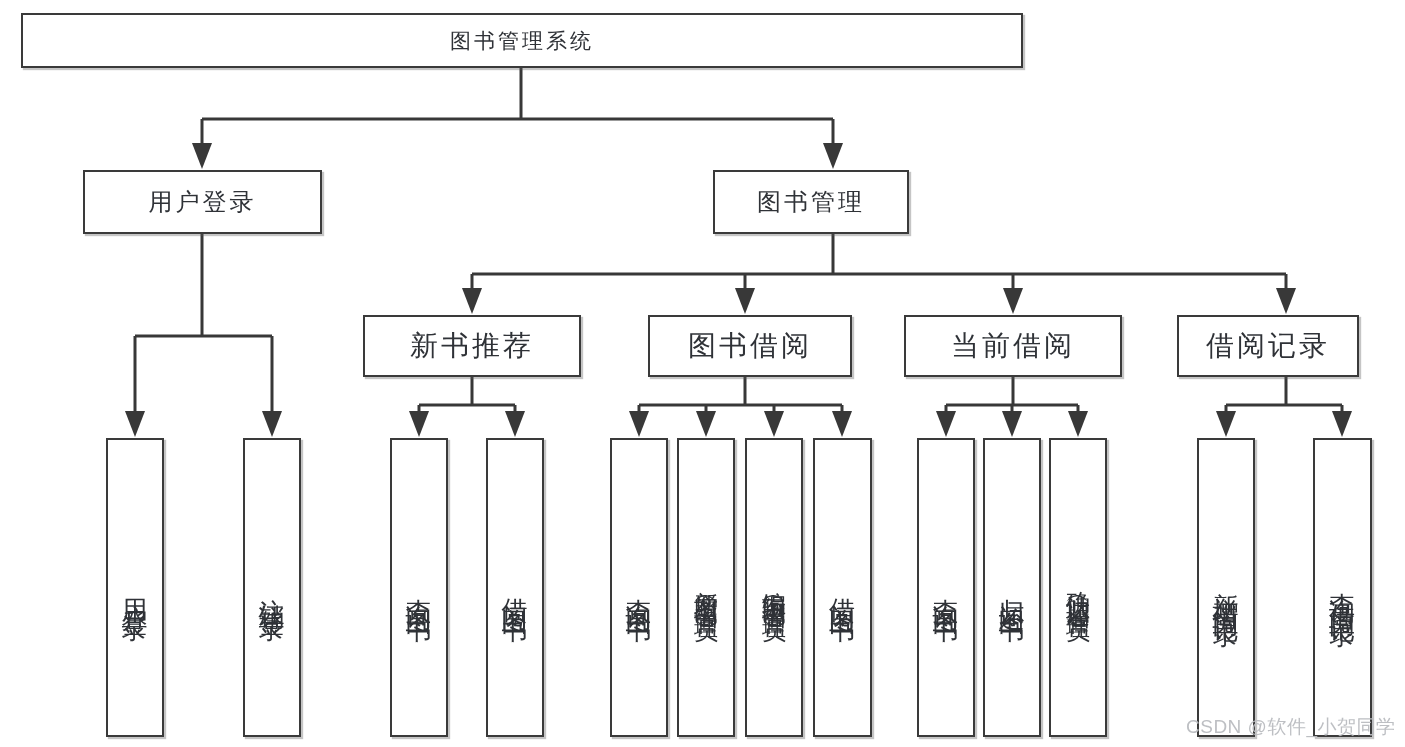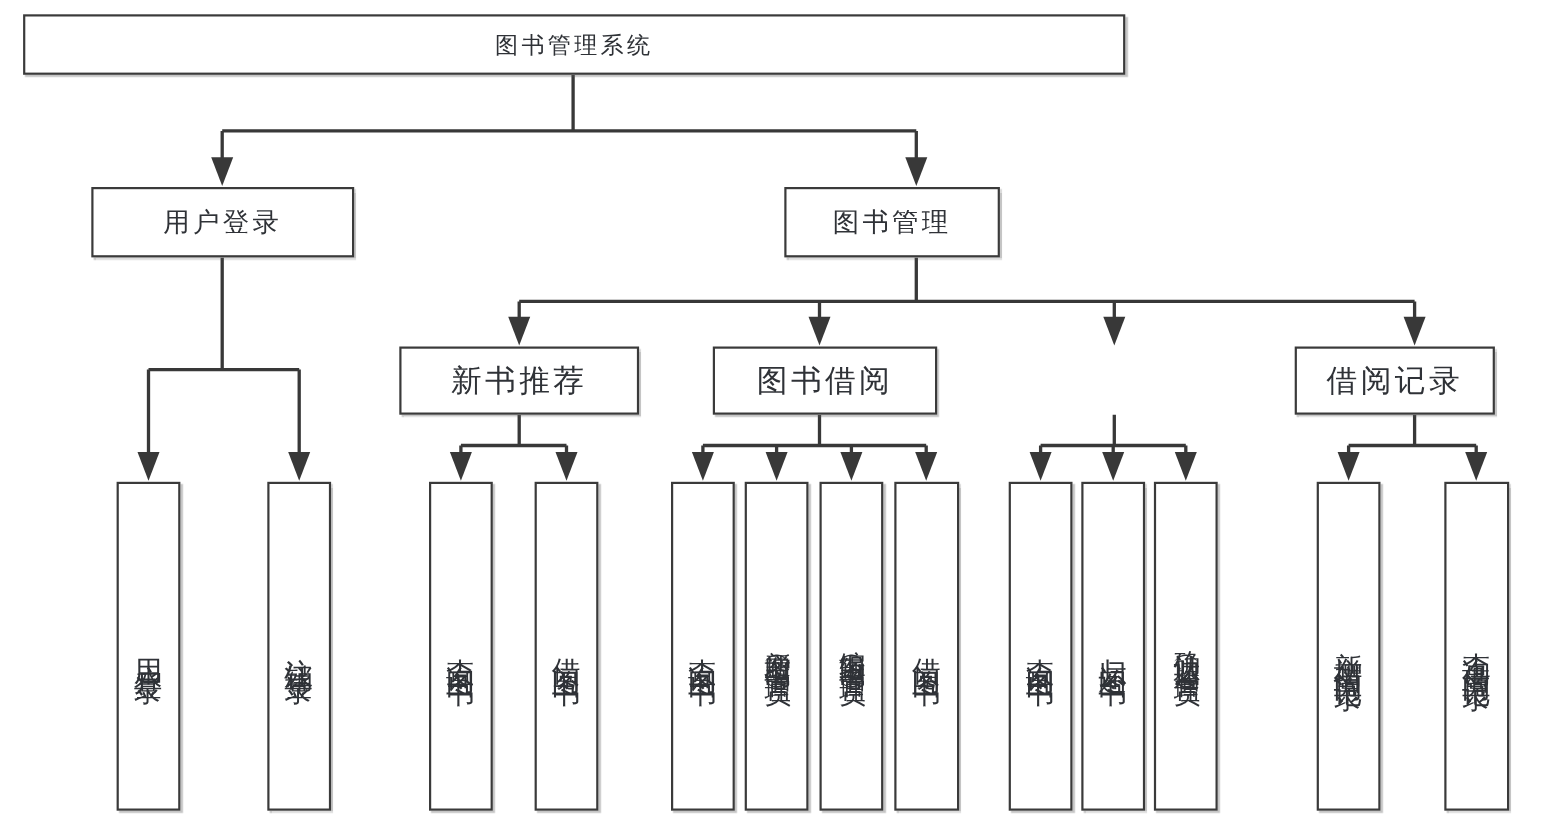--- a/index.html
+++ b/index.html
@@ -109,20 +109,23 @@
   <div class="box hbox l2-box" style="left:713px; top:170px; width:196px; height:64px;">
     <span class="lbl">图书管理</span>
   </div>
 
   <div class="box hbox l3-box" style="left:363px; top:315px; width:218px; height:62px;">
     <span class="lbl">新书推荐</span>
   </div>
   <div class="box hbox l3-box" style="left:636px; top:315px; width:204px; height:62px;margin-left:12px;">
     <span class="lbl">图书借阅</span>
   </div>
+  <div class="box hbox l3-box" style="left:904px; top:315px; width:218px; height:62px;">
+    <span class="lbl">当前借阅</span>
+  </div>
   <div class="box hbox l3-box" style="left:1177px; top:315px; width:182px; height:62px;">
     <span class="lbl">借阅记录</span>
   </div>
 
   <div class="box vbox" style="left:106px; top:438px; width:58px; height:299px;">
     <span class="lbl">用户登录</span>
   </div>
   <div class="box vbox" style="left:243px; top:438px; width:58px; height:299px;">
     <span class="lbl">注销登录</span>
   </div>
@@ -157,14 +160,15 @@
     <span class="lbl">确认归还（管理员）</span>
   </div>
 
   <div class="box vbox" style="left:1197px; top:438px; width:58px; height:299px;">
     <span class="lbl">新增借阅记录</span>
   </div>
   <div class="box vbox" style="left:1313px; top:438px; width:59px; height:299px;">
     <span class="lbl">查询借阅记录</span>
   </div>
 
+  <div class="watermark">CSDN @软件_小贺同学</div>
 
 </div>
 
 </body></html>

